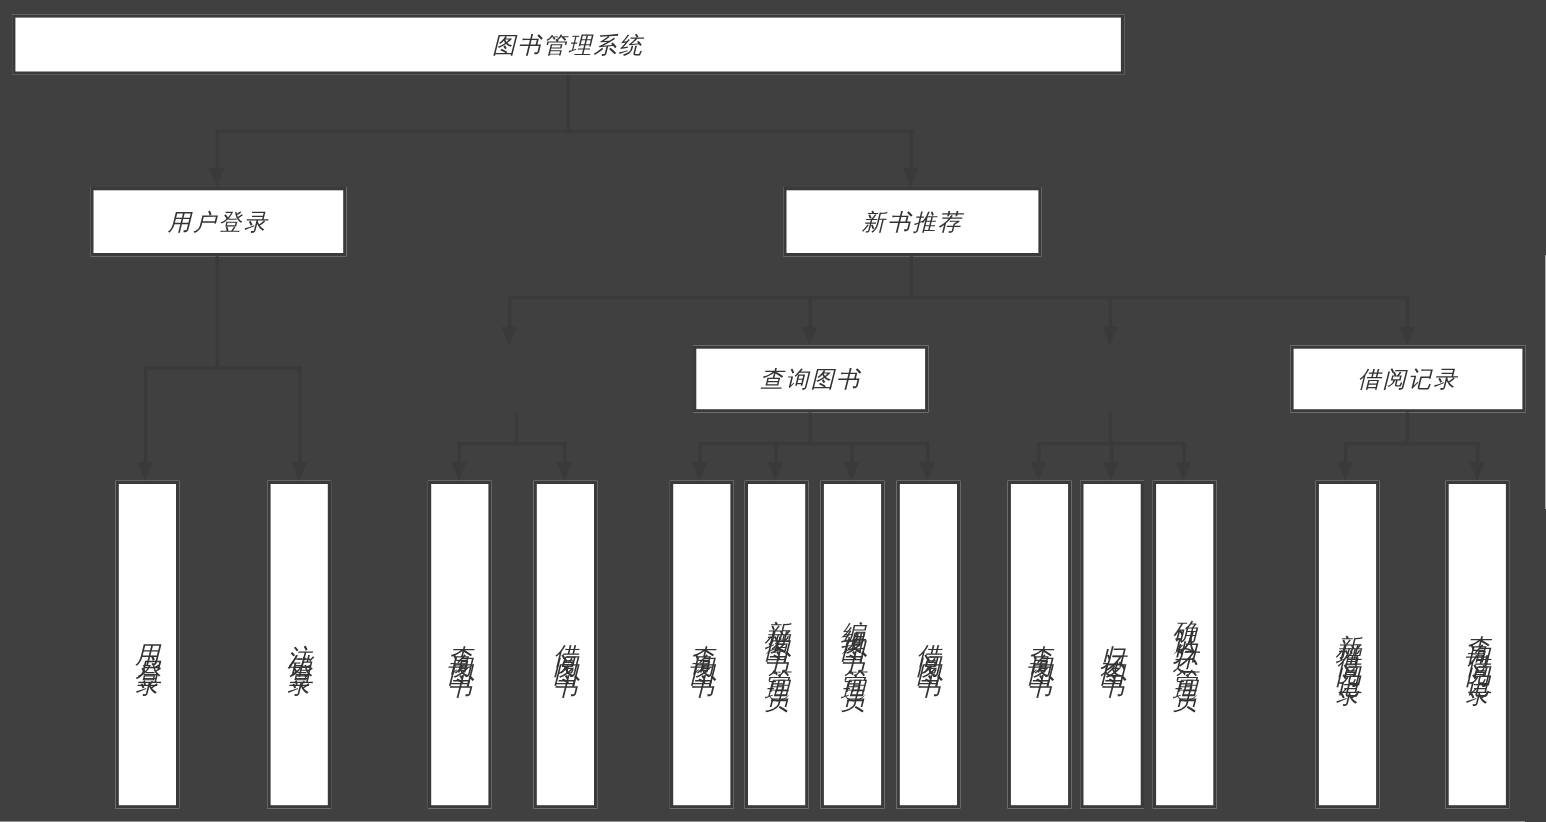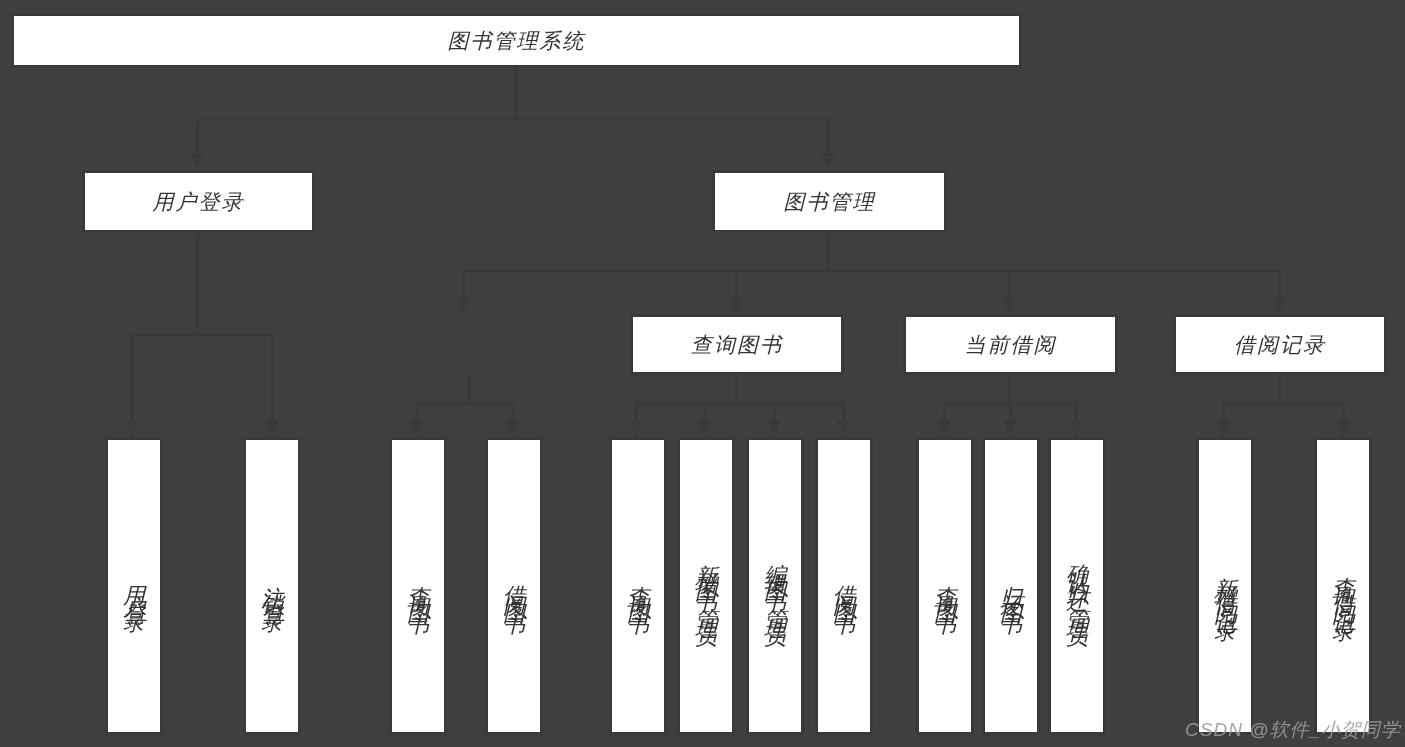--- a/index.html
+++ b/index.html
@@ -74,21 +74,21 @@
   <div class="line" style="left:196px;top:118px;width:635px;height:3px;"></div>
   <div class="line" style="left:196px;top:118px;width:3px;height:37px;"></div>
   <div class="arrow" style="left:190px;top:153px;"></div>
   <div class="line" style="left:827px;top:118px;width:3px;height:37px;"></div>
   <div class="arrow" style="left:821px;top:153px;"></div>
 
   <div class="box" style="left:82px;top:170px;width:233px;height:63px;">
     <span class="hlabel">用户登录</span>
   </div>
   <div class="box" style="left:712px;top:170px;width:235px;height:63px;">
-    <span class="hlabel">图书管理</span>
+    <span class="hlabel">新书推荐</span>
   </div>
 
   <div class="line" style="left:196px;top:233px;width:3px;height:103px;"></div>
   <div class="line" style="left:131px;top:333px;width:143px;height:3px;"></div>
   <div class="line" style="left:131px;top:333px;width:3px;height:88px;"></div>
   <div class="arrow" style="left:125px;top:420px;"></div>
   <div class="line" style="left:271px;top:333px;width:3px;height:88px;"></div>
   <div class="arrow" style="left:265px;top:420px;"></div>
 
   <div class="line" style="left:827px;top:233px;width:3px;height:38px;"></div>
@@ -97,23 +97,20 @@
   <div class="arrow" style="left:456px;top:297px;"></div>
   <div class="line" style="left:735px;top:269px;width:3px;height:29px;"></div>
   <div class="arrow" style="left:729px;top:297px;"></div>
   <div class="line" style="left:1008px;top:269px;width:3px;height:29px;"></div>
   <div class="arrow" style="left:1002px;top:297px;"></div>
   <div class="line" style="left:1278px;top:269px;width:3px;height:29px;"></div>
   <div class="arrow" style="left:1272px;top:297px;"></div>
 
   <div class="box" style="left:630px;top:314px;width:214px;height:61px;">
     <span class="hlabel">查询图书</span>
-  </div>
-  <div class="box" style="left:903px;top:314px;width:215px;height:61px;">
-    <span class="hlabel">当前借阅</span>
   </div>
   <div class="box" style="left:1173px;top:314px;width:214px;height:61px;">
     <span class="hlabel">借阅记录</span>
   </div>
 
   <div class="line" style="left:468px;top:375px;width:3px;height:29px;"></div>
   <div class="line" style="left:416px;top:402px;width:99px;height:3px;"></div>
   <div class="line" style="left:416px;top:402px;width:3px;height:19px;"></div>
   <div class="arrow" style="left:410px;top:420px;"></div>
   <div class="line" style="left:512px;top:402px;width:3px;height:19px;"></div>
@@ -179,15 +176,14 @@
   <div class="box leaf" style="left:1048px;">
     <span class="vlabel">确认归还（管理员）</span>
   </div>
   <div class="box leaf" style="left:1196px;">
     <span class="vlabel">新增借阅记录</span>
   </div>
   <div class="box leaf" style="left:1314px;">
     <span class="vlabel">查询借阅记录</span>
   </div>
 
-  <div class="watermark">CSDN @软件_小贺同学</div>
 
 </div>
 
 </body></html>

